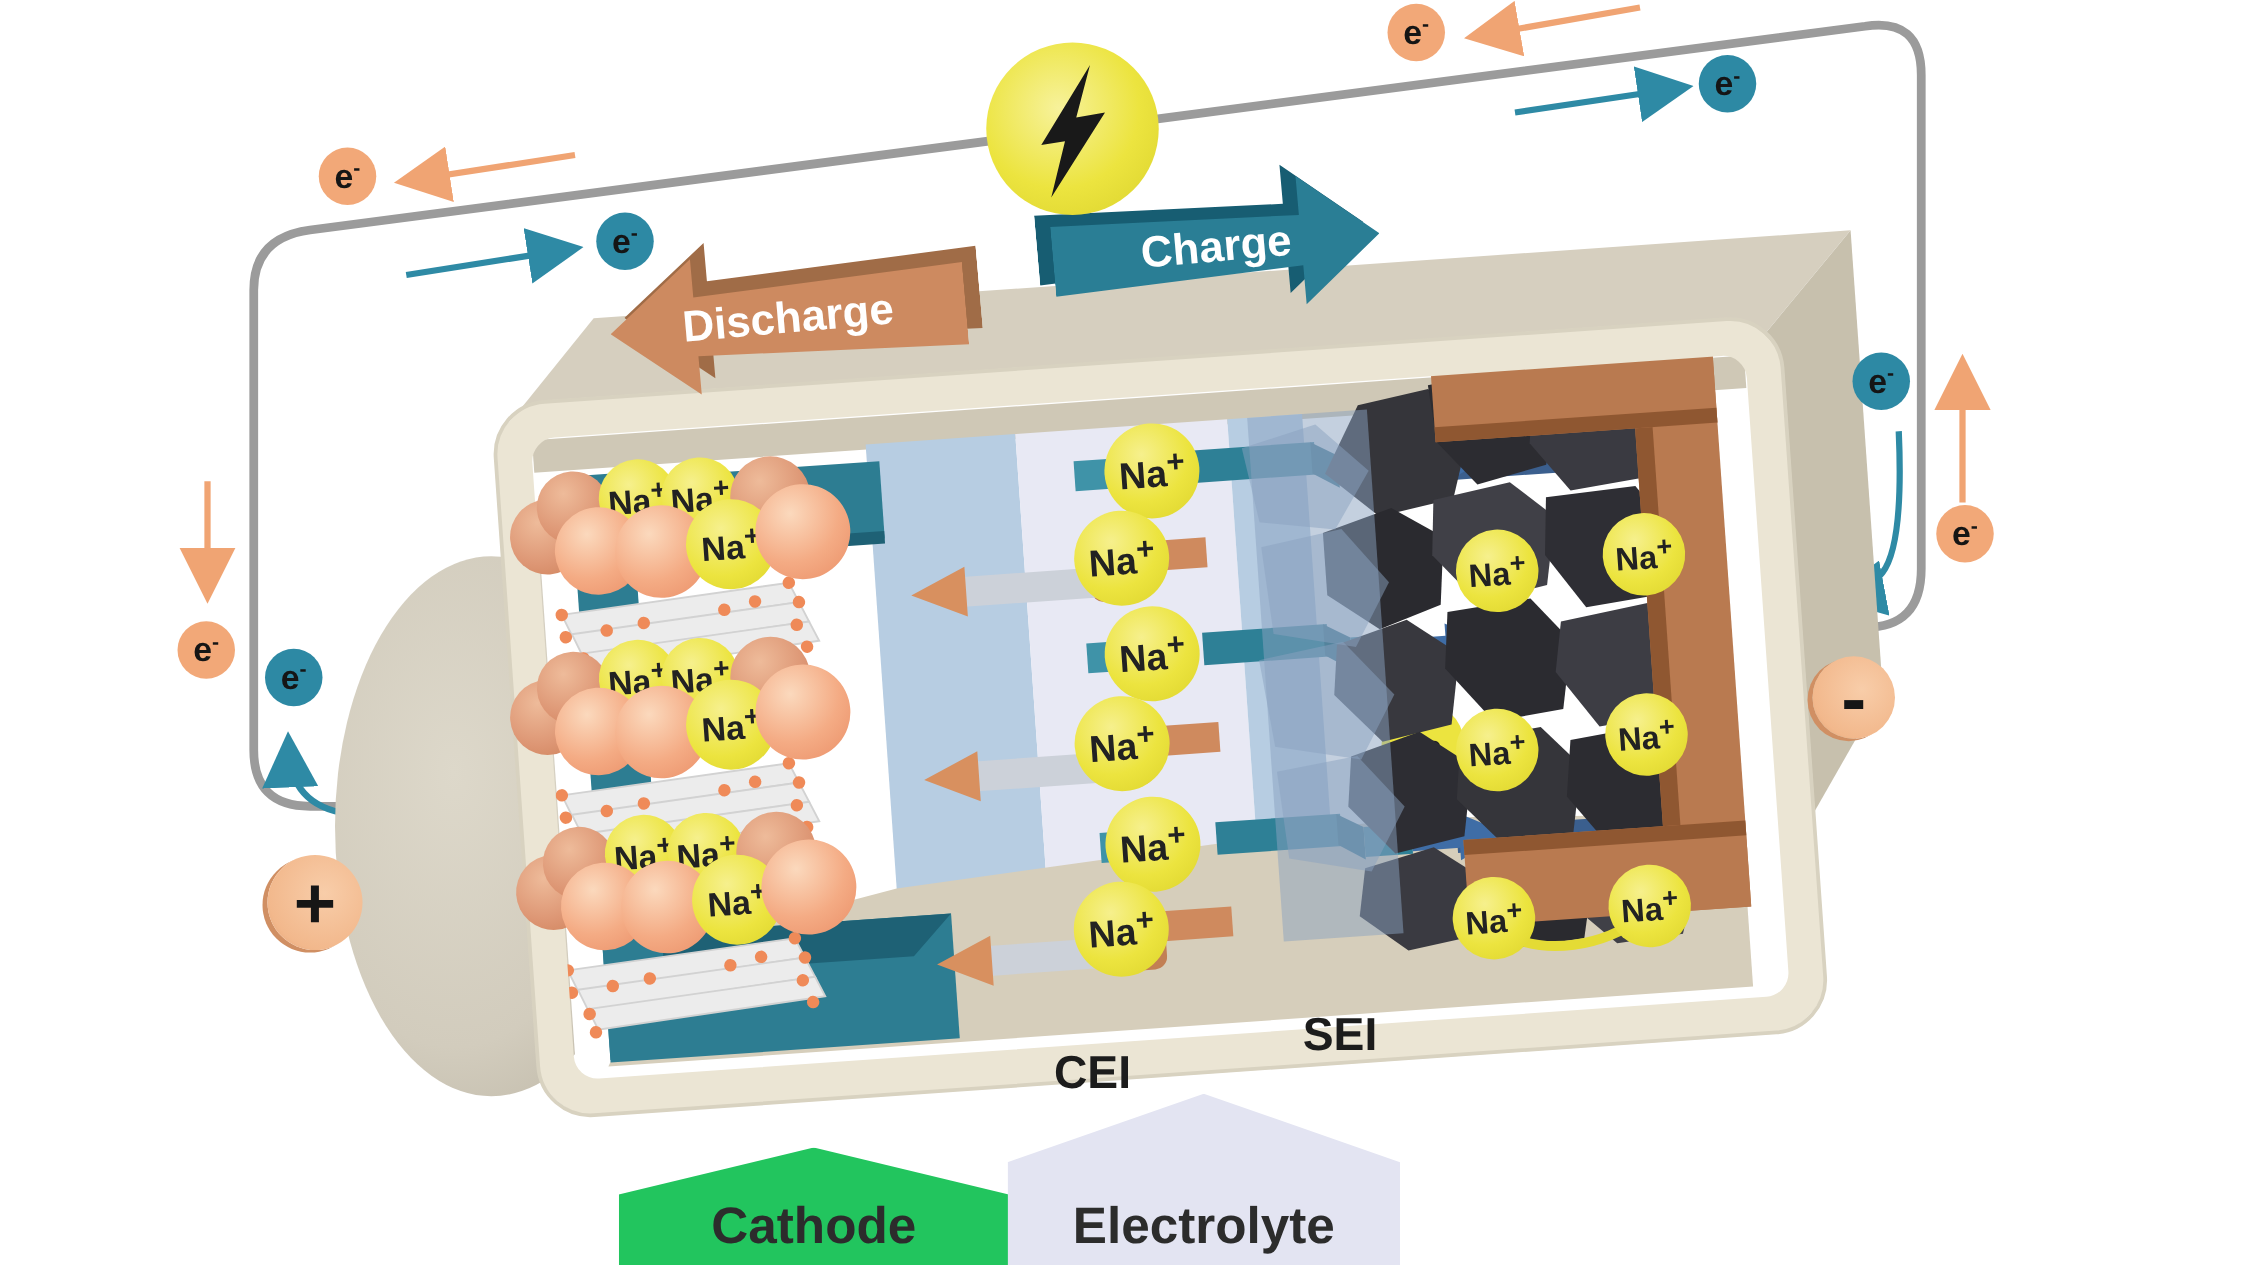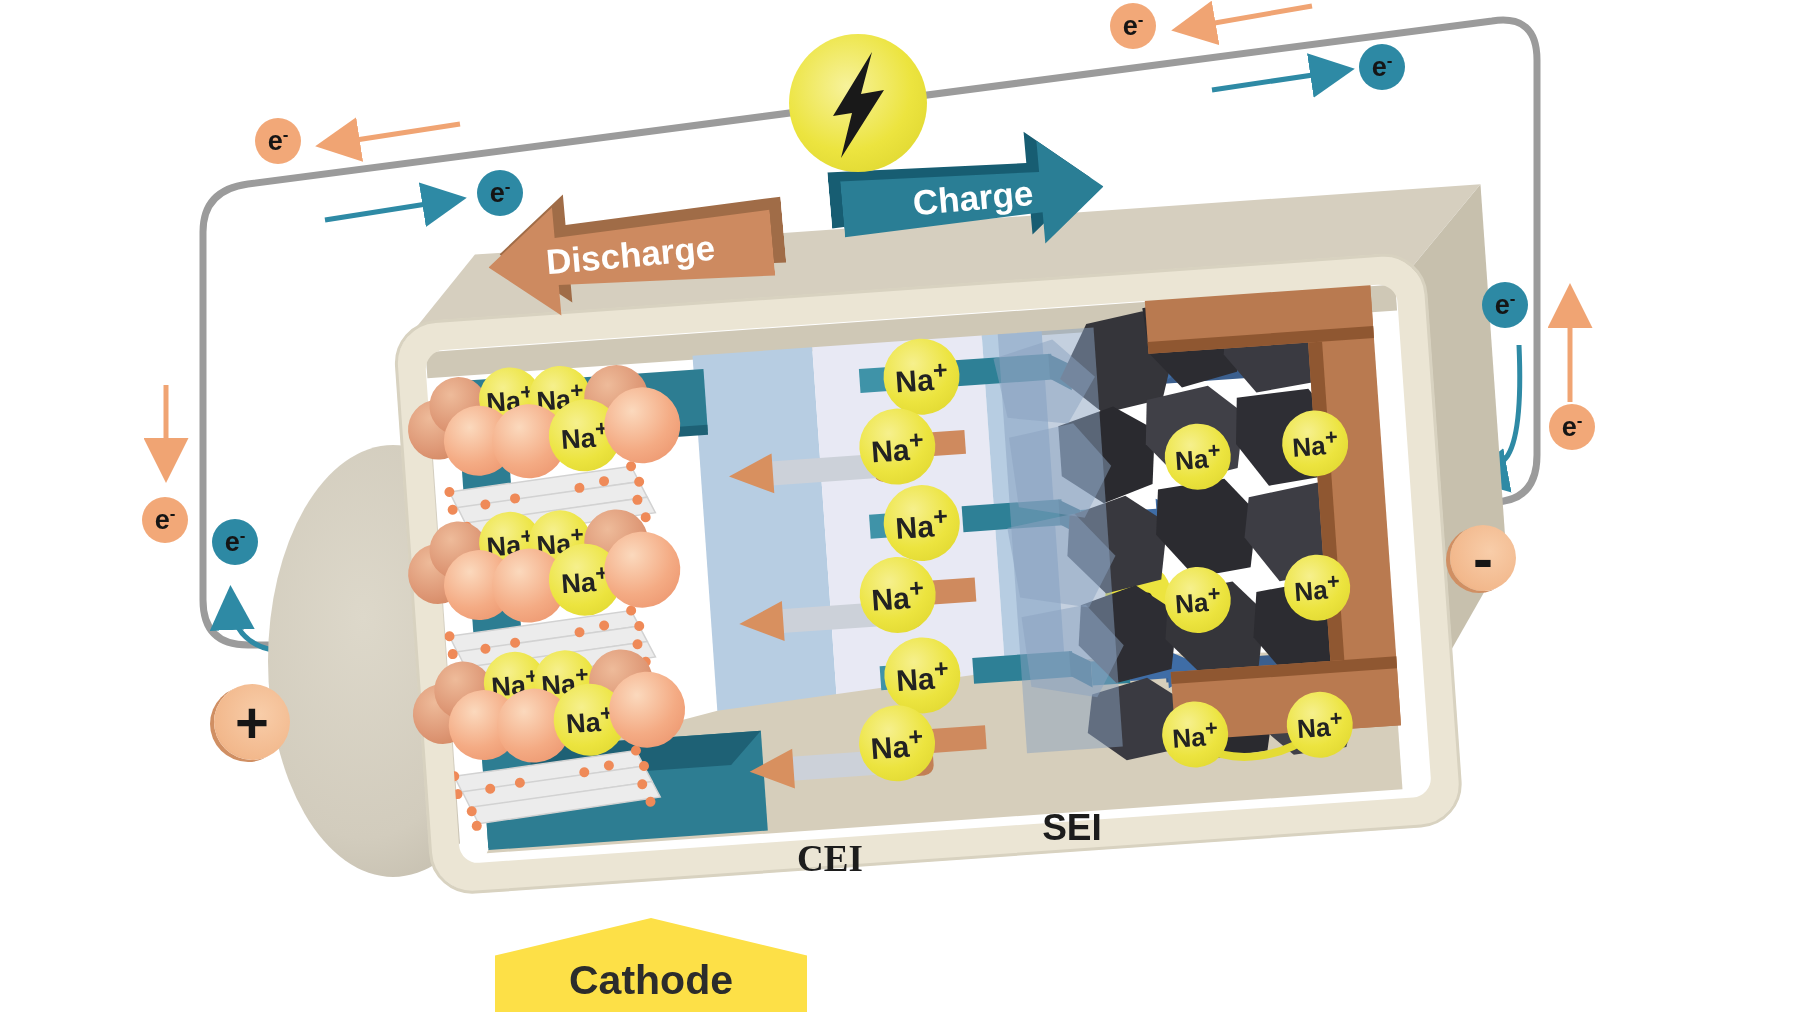--- a/index.html
+++ b/index.html
@@ -347,36 +347,39 @@
         </div>
         <div class="ion" style="left: 765px; top: 459px; width: 66px; height: 66px; font-size: 26px;">
           <span class="lbl">Na<sup>+</sup></span>
         </div>
         <div class="ion" style="left: 890px; top: 458px; width: 66px; height: 66px; font-size: 26px;">
           <span class="lbl">Na<sup>+</sup></span>
         </div>
       </div>
   </div>
 
-  <div class="interface-label" style="left:830px;top:858px;font-family:Liberation Serif, serif;">CEI</div>
+  <div class="interface-label" style="left:874px;top:858px;">CEI</div>
   <div class="interface-label" style="left:1072px;top:828px;">SEI</div>
 
   <div id="electron-layer">
       <div class="electron orange" style="left: 278px; top: 141px;">e<sup>-</sup></div>
       <div class="electron teal" style="left: 500px; top: 193px;">e<sup>-</sup></div>
       <div class="electron orange" style="left: 1133px; top: 26px;">e<sup>-</sup></div>
       <div class="electron teal" style="left: 1382px; top: 67px;">e<sup>-</sup></div>
       <div class="electron teal" style="left: 1505px; top: 305px;">e<sup>-</sup></div>
       <div class="electron orange" style="left: 1572px; top: 427px;">e<sup>-</sup></div>
       <div class="electron orange" style="left: 165px; top: 520px;">e<sup>-</sup></div>
       <div class="electron teal" style="left: 235px; top: 542px;">e<sup>-</sup></div>
     </div>
   <div class="terminal" style="left:252px;top:722px;width:76px;height:76px;font-size:58px;">
     <span>+</span>
   </div>
   <div class="terminal" style="left:1483px;top:558px;width:66px;height:66px;font-size:60px;">
     <span>-</span>
   </div>
 
-  <div class="chevron" style="left:495px;top:918px;width:312px;height:94px;background:#fde047;align-items:flex-end;">
+  <div class="chevron" style="left:495px;top:918px;width:312px;height:94px;background:#22c55e;align-items:flex-end;">
     <span>Cathode</span>
   </div>
+  <div class="chevron" style="left:806px;top:875px;width:314px;height:137px;background:#e3e4f2;">
+    <span>Electrolyte</span>
+  </div>
 </div>
 
 </body></html>

